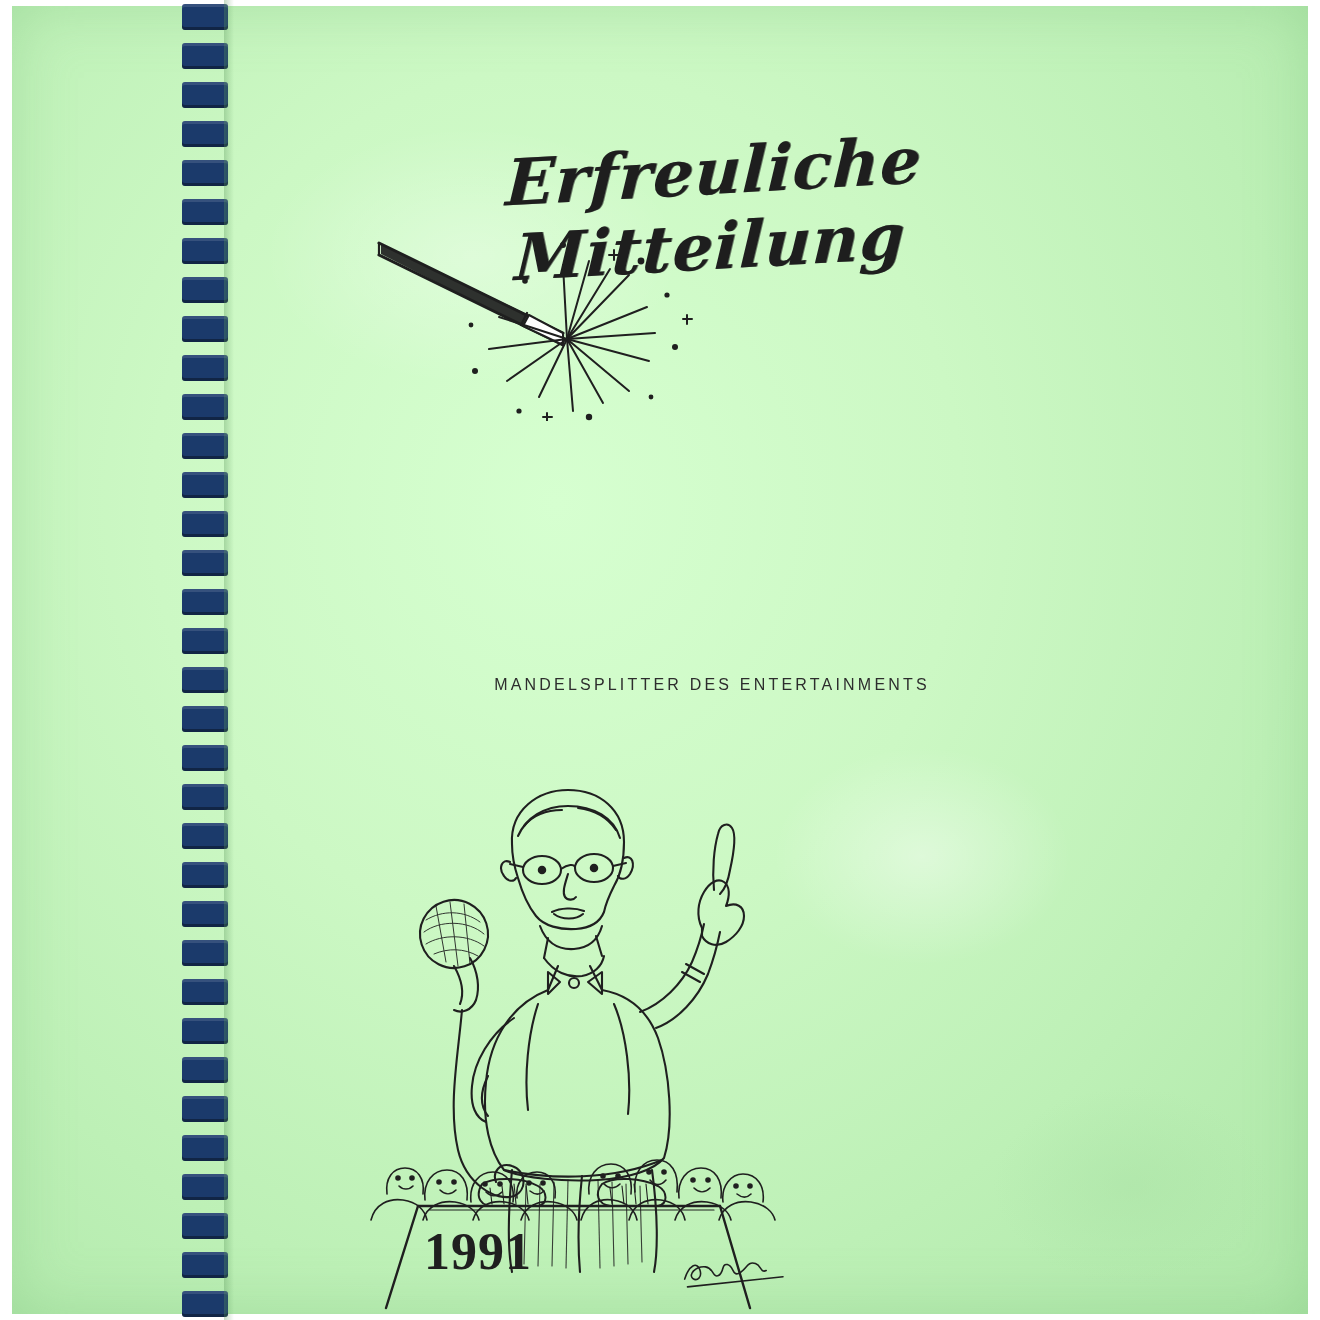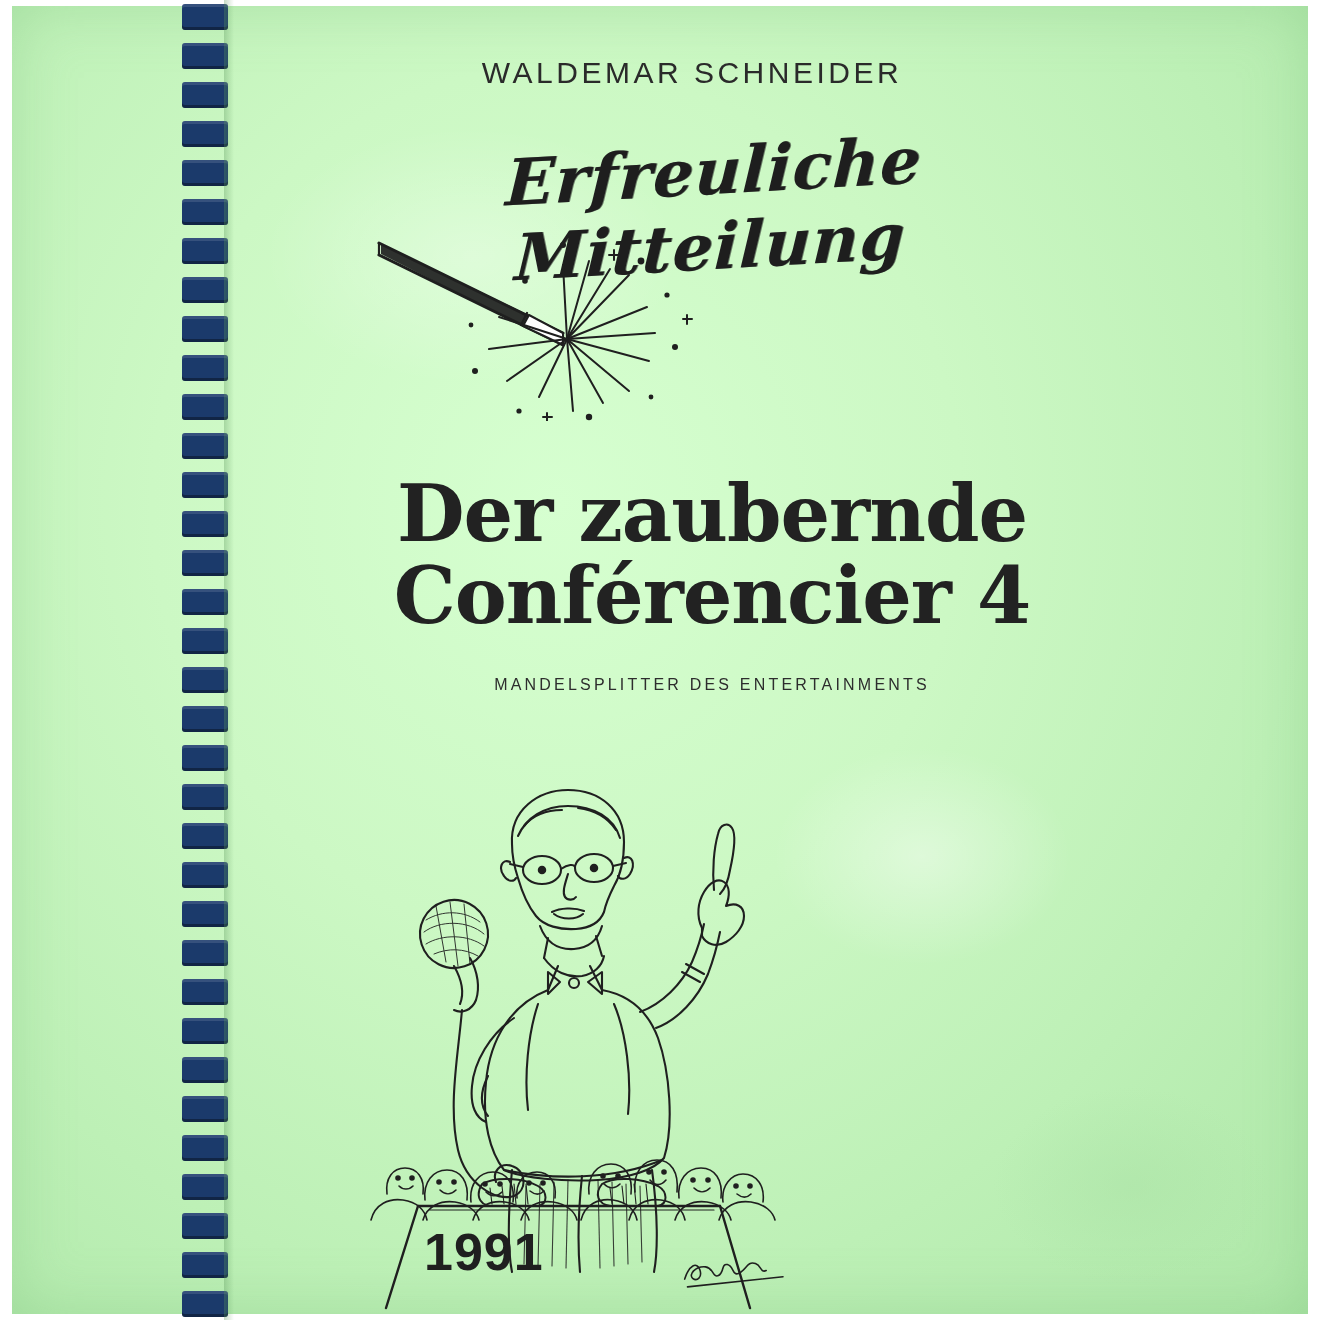--- a/index.html
+++ b/index.html
@@ -121,21 +121,21 @@
     text-align: center;
     font-size: 16px;
     letter-spacing: 3.2px;
     color: #2d2d2d;
   }
 
   .year {
     position: absolute;
     left: 412px;
     top: 1216px;
-    font-family: Liberation Sans, sans-serif;
+    font-family: Liberation Serif, serif;
     font-weight: bold;
     font-size: 52px;
     letter-spacing: 1px;
     color: #1f1f1f;
   }
 
   .signature {
     position: absolute;
     left: 666px;
     top: 1246px;
@@ -153,21 +153,20 @@
 <body>
 
 <div class="scan">
 
   <div class="cover">
 
     <div class="blotch b1"></div>
     <div class="blotch b2"></div>
     <div class="blotch b3"></div>
 
-    <div class="author">WALDEMAR SCHNEIDER</div>
 
     <div class="script-title">Erfreuliche Mitteilung</div>
 
     <div style="position:absolute; left:355px; top:215px; width:330px; height:200px;">
       <svg width="330" height="200" viewBox="0 0 330 200">
 
         <g class="ink" stroke-width="2.2">
           <path d="M12 22 L196 112" stroke-width="3"></path>
           <path d="M12 34 L196 124" stroke-width="3"></path>
           <path d="M12 22 L12 34"></path>
@@ -206,24 +205,20 @@
           <circle cx="196" cy="24" r="3"></circle>
         </g>
         <g class="ink" stroke-width="2">
           <path d="M242 34 l10 0 M247 29 l0 10"></path>
           <path d="M316 98 l9 0 M320 94 l0 9"></path>
           <path d="M176 196 l9 0 M180 192 l0 9"></path>
         </g>
       </svg>
     </div>
 
-    <div class="main-title">
-      <span class="line1">Der zaubernde</span>
-      <span class="line2">Conférencier 4</span>
-    </div>
 
     <div class="subtitle">MANDELSPLITTER DES ENTERTAINMENTS</div>
 
     <div style="position:absolute; left:350px; top:760px; width:430px; height:510px;">
       <svg width="430" height="510" viewBox="0 0 430 510">
         <g class="ink" stroke-width="2.1">
 
           <path d="M150 78 C148 44 176 24 206 24 C238 24 262 44 262 76 C262 96 258 110 252 120
                    C248 128 244 136 242 146 C238 156 228 162 214 163 C198 164 182 160 174 150
                    C166 140 160 126 156 112 C152 100 150 90 150 78 Z"></path>

